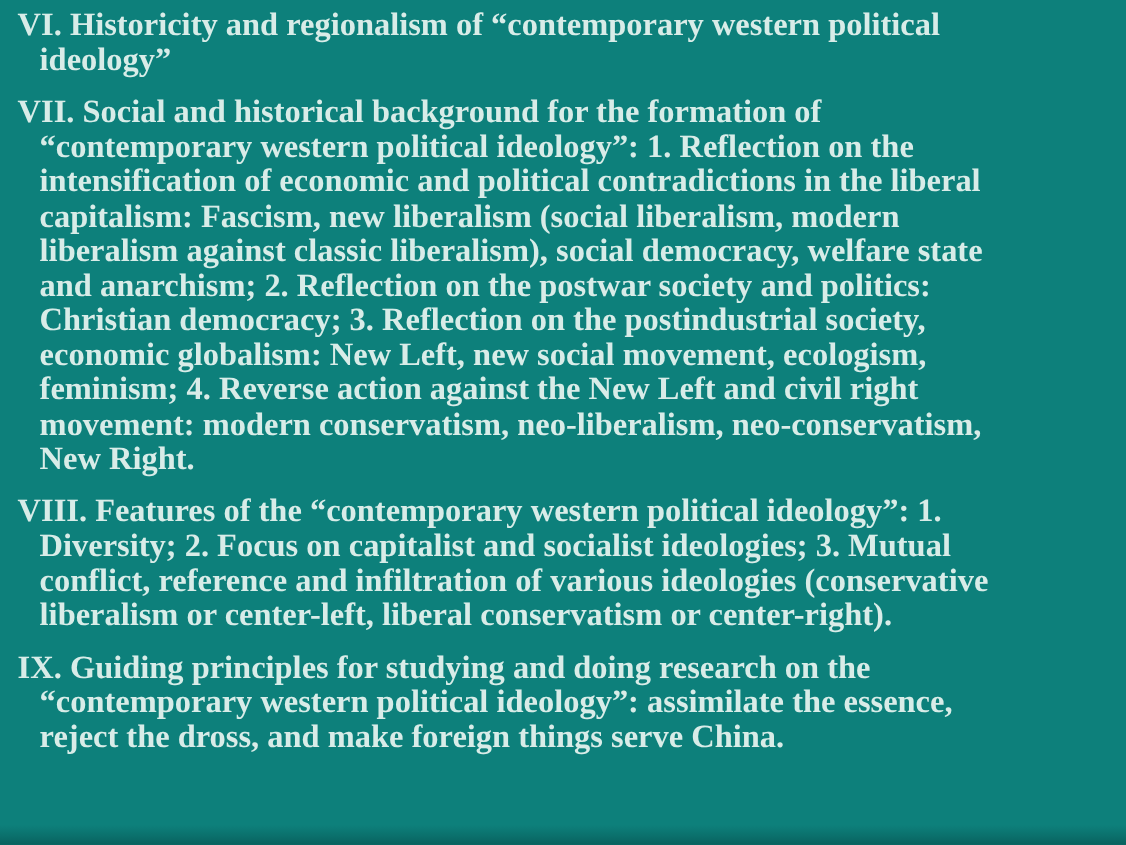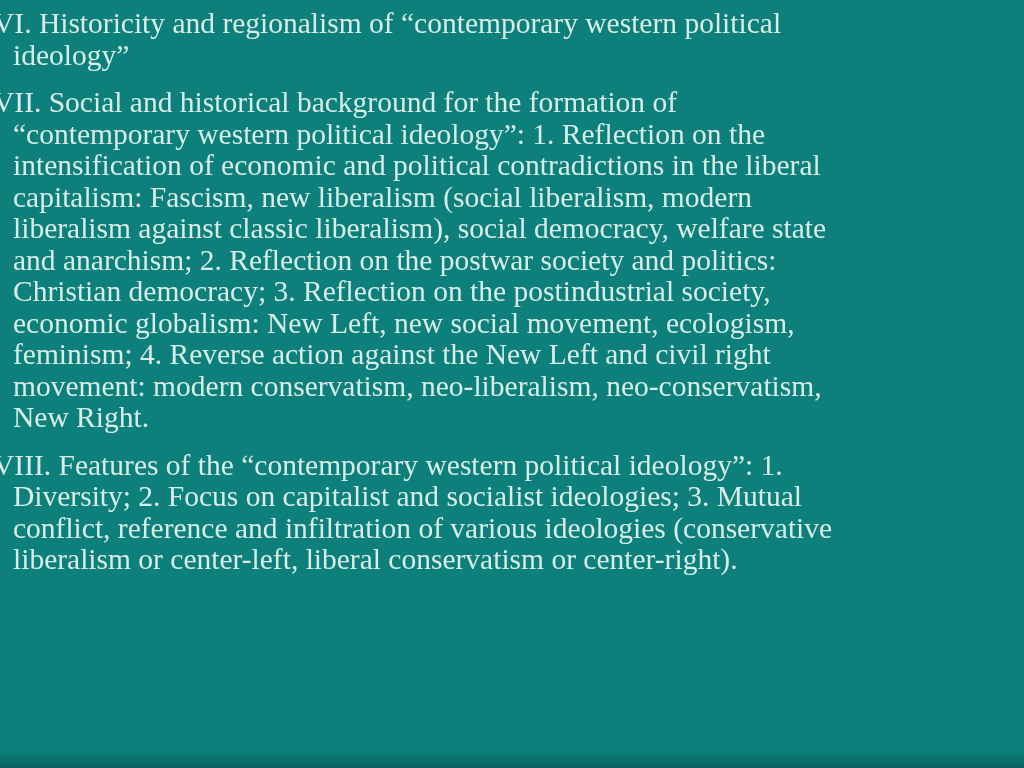--- a/index.html
+++ b/index.html
@@ -16,25 +16,25 @@
   }
   .slide {
     position: absolute;
     inset: 0;
     padding: 8px 10px 0 0;
     box-sizing: border-box;
     color: var(--slide-text, #d8ece8);
   }
   .para {
     margin: 0 0 16px 0;
-    padding-left: 13px;
+    padding-left: 36px;
     text-indent: -20px;
     font-size: 29.5px;
     line-height: 31.5px;
-    font-weight: normal;
+    font-weight: bold;
     letter-spacing: 0;
   }
   .bottom-band {
     position: absolute;
     left: 0;
     right: 0;
     bottom: 0;
     height: 18px;
     background: linear-gradient(180deg,
       rgba(0,0,0,0) 0%,
@@ -43,15 +43,16 @@
     pointer-events: none;
   }
 </style>
 </head>
 <body>
 
 <div class="slide">
   <p class="para">VI. Historicity and regionalism of “contemporary western political<br>ideology”</p>
   <p class="para">VII. Social and historical background for the formation of<br>“contemporary western political ideology”: 1. Reflection on the<br>intensification of economic and political contradictions in the liberal<br>capitalism: Fascism, new liberalism (social liberalism, modern<br>liberalism against classic liberalism), social democracy, welfare state<br>and anarchism; 2. Reflection on the postwar society and politics:<br>Christian democracy; 3. Reflection on the postindustrial society,<br>economic globalism: New Left, new social movement, ecologism,<br>feminism; 4. Reverse action against the New Left and civil right<br>movement: modern conservatism, neo-liberalism, neo-conservatism,<br>New Right.</p>
   <p class="para">VIII. Features of the “contemporary western political ideology”: 1.<br>Diversity; 2. Focus on capitalist and socialist ideologies; 3. Mutual<br>conflict, reference and infiltration of various ideologies (conservative<br>liberalism or center-left, liberal conservatism or center-right).</p>
+  <p class="para">IX. Guiding principles for studying and doing research on the<br>“contemporary western political ideology”: assimilate the essence,<br>reject the dross, and make foreign things serve China.</p>
 </div>
 
 <div class="bottom-band"></div>
 
 </body></html>

